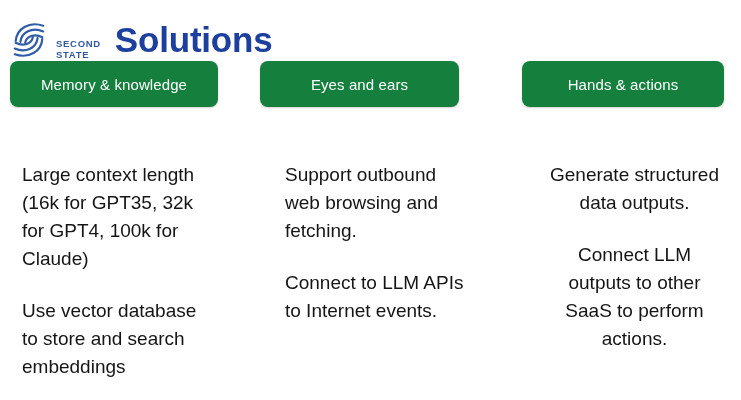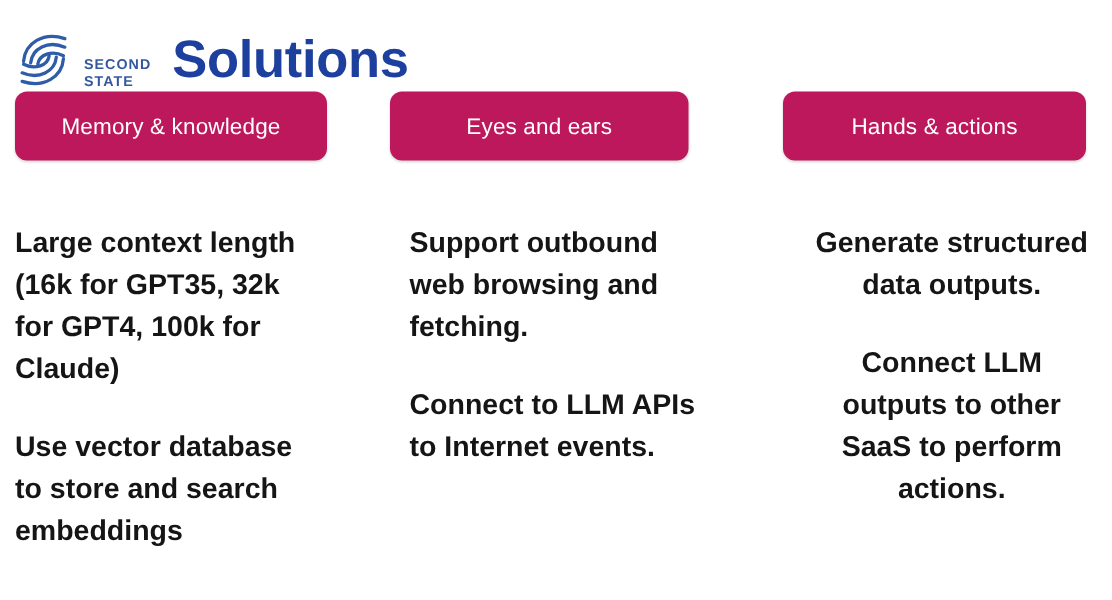--- a/index.html
+++ b/index.html
@@ -42,21 +42,21 @@
     color: #1d3f9e;
     font-size: 35px;
     font-weight: 700;
     letter-spacing: -0.2px;
   }
   
   .pill {
     position: absolute;
     top: 61px;
     height: 46px;
-    background: #be185d;
+    background: #15803d;
     border-radius: 8px;
     color: #ffffff;
     font-size: 15px;
     font-weight: 500;
     display: flex;
     align-items: center;
     justify-content: center;
     box-shadow: 0 1px 2px rgba(0,0,0,0.18);
     letter-spacing: 0.1px;
   }
@@ -69,23 +69,22 @@
     top: 149px;
     color: #151515;
     font-size: 19px;
     line-height: 28px;
     font-weight: 400;
   }
   .col-1 { left: 10px;  width: 245px; }
   .col-2 { left: 273px; width: 230px; }
   .col-3 { left: 532px; width: 205px; text-align: center; }
   .col p {
-    margin: 0;
+    margin: 12px;
     white-space: pre-line;
-    font-weight: bold;
   }
   .col p + p {
     margin-top: 24px;
   }
 </style>
 </head>
 <body>
 
 <div class="slide">
 

